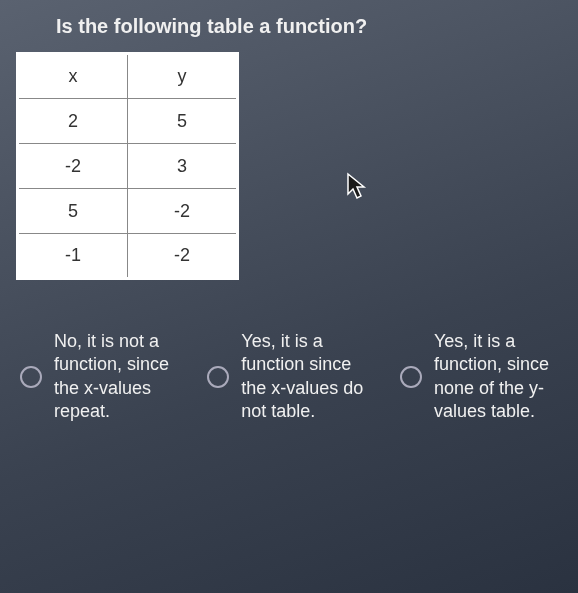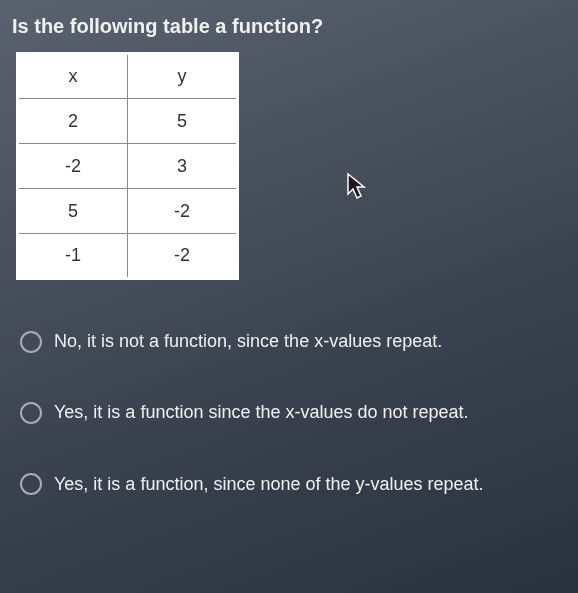--- a/index.html
+++ b/index.html
@@ -15,20 +15,21 @@
       color: #e8e8e8;
       padding: 15px 12px;
       position: relative;
       overflow: hidden;
     }
     .question-title {
       font-size: 20px;
       font-weight: bold;
       color: #f0f0f0;
       margin-bottom: 14px;
+      margin-left: 44px;
     }
     .data-table {
       border-collapse: collapse;
       background: #ffffff;
       border: 3px solid #ffffff;
       margin-bottom: 50px;
       margin-left: 4px;
     }
     .data-table th,
     .data-table td {
@@ -40,22 +41,22 @@
       color: #333;
       font-size: 18px;
       background: #ffffff;
     }
     .data-table th {
       font-weight: normal;
       font-style: normal;
     }
     .options {
       display: flex;
-      flex-direction: column;
-      gap: 48px;
+      flex-direction: row;
+      gap: 32px;
       padding-left: 8px;
     }
     .option-row {
       display: flex;
       align-items: center;
       gap: 12px;
       cursor: pointer;
     }
     .radio-circle {
       width: 22px;
@@ -107,25 +108,25 @@
 </tbody>
   </table>
 
 <div class="options">
   <div class="option-row">
     <div class="radio-circle"></div>
     <div class="option-label">No, it is not a function, since the x-values repeat.</div>
   </div>
   <div class="option-row">
     <div class="radio-circle"></div>
-    <div class="option-label">Yes, it is a function since the x-values do not repeat.</div>
+    <div class="option-label">Yes, it is a function since the x-values do not table.</div>
   </div>
   <div class="option-row">
     <div class="radio-circle"></div>
-    <div class="option-label">Yes, it is a function, since none of the y-values repeat.</div>
+    <div class="option-label">Yes, it is a function, since none of the y-values table.</div>
   </div>
 </div>
 
 <div class="cursor-icon">
   <svg width="24" height="30" viewBox="0 0 24 30">
     <path d="M 3 2 L 3 22 L 8 17 L 12 26 L 16 24 L 12 15 L 19 15 Z" fill="#1a1a1a" stroke="#ffffff" stroke-width="1.5"></path>
   </svg>
 </div>
 
 </body></html>

